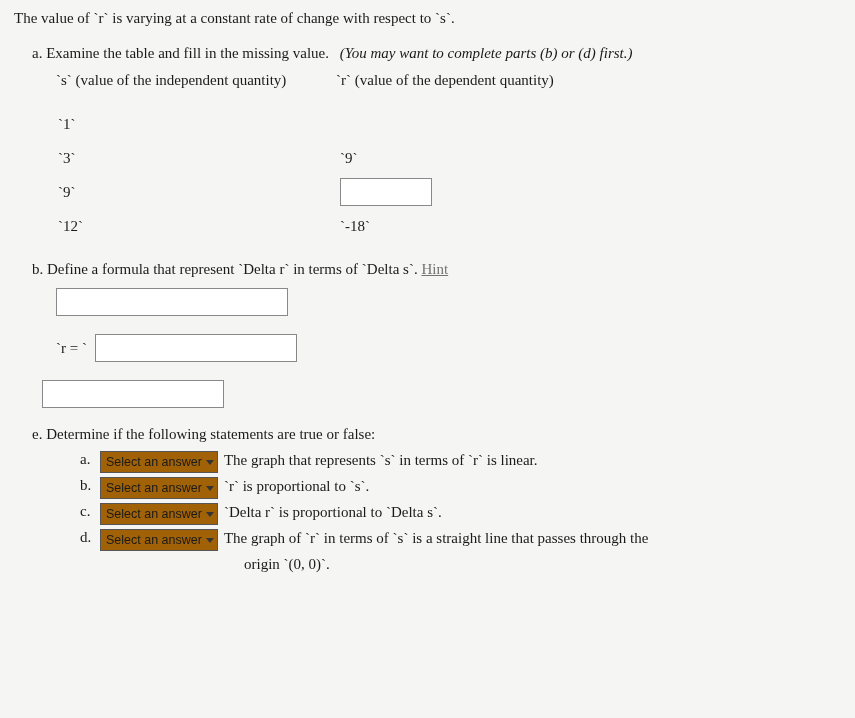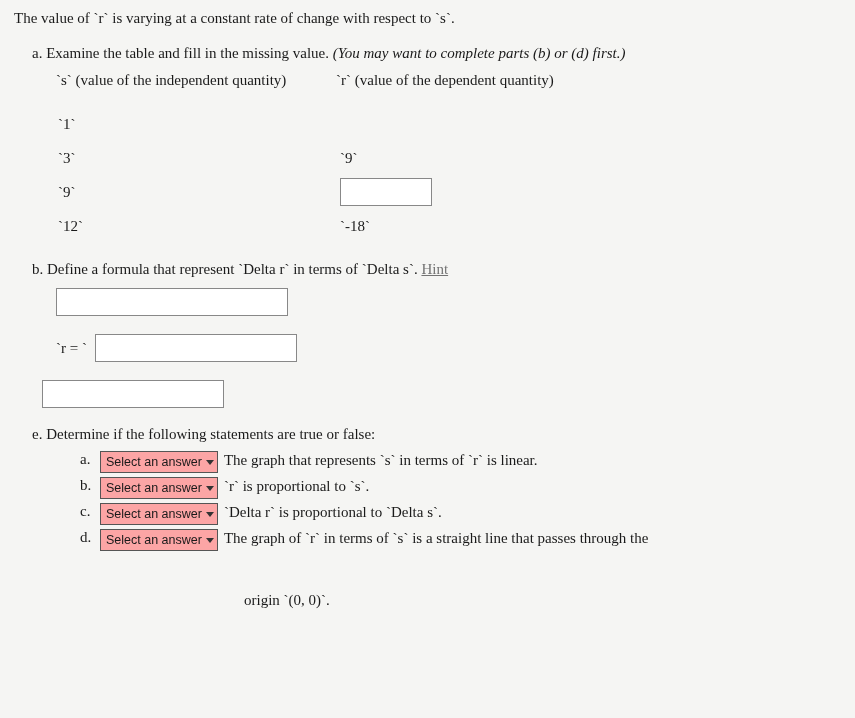--- a/index.html
+++ b/index.html
@@ -8,21 +8,21 @@
     font-family: Georgia, 'Times New Roman', serif;
     font-size: 15px;
     color: #1a1a1a;
     background: #f5f5f3;
     width: 855px;
     box-sizing: border-box;
   }
   .intro { }
   .part { margin: 18px 0 18px 18px; }
   .part-label { margin-bottom: 8px; }
-  .italic { font-style: italic; }
+  .italic { font-style: italic; margin-left: 7px; }
   .table-wrap { margin-left: 24px; margin-top: 10px; }
   .table-head { display:flex; margin-bottom:18px; }
   .col-s { width: 280px; }
   .col-r { width: 300px; }
   .table-row { display:flex; align-items:center; height: 34px; }
   .cell-s { width: 280px; padding-left: 2px; }
   .cell-r { width: 300px; padding-left: 2px; }
   .input-box {
     display:inline-block;
     border: 1px solid #888;
@@ -35,39 +35,39 @@
   .hint { color: #737373; text-decoration: underline; cursor:pointer; }
   .answer-row { margin-left: 24px; margin-top: 10px; }
   .eq-prefix { display:inline-block; vertical-align:middle; margin-right:4px;}
   .sub-list { margin-left: 48px; margin-top: 6px; }
   .sub-item { margin: 4px 0; display:flex; align-items:flex-start; }
   .sub-letter { width: 20px; flex-shrink:0; }
   .select-box {
     display:inline-flex;
     align-items:center;
     border: 1px solid #555;
-    background:#fca5a5;
+    background:#a16207;
     font-family: Arial, sans-serif;
     font-size: 12.5px;
     padding: 1px 3px 1px 5px;
     height: 18px;
     cursor:pointer;
     margin-right: 6px;
     flex-shrink:0;
   }
   .chevron {
     display:inline-block;
     margin-left:4px;
     width:0; height:0;
     border-left:4px solid transparent;
     border-right:4px solid transparent;
     border-top:5px solid #333;
   }
   .stmt { flex: 1; padding-top:1px;}
-  .origin-indent { margin-left: 164px; margin-top: 36px; }
+  .origin-indent { margin-left: 164px; }
 </style>
 </head>
 <body>
 
 <div class="intro">The value of `r` is varying at a constant rate of change with respect to `s`.</div>
 
 <div class="part">
   <div class="part-label">
     <span>a. Examine the table and fill in the missing value. </span><span class="italic">(You may want to complete parts (b) or (d) first.)</span>
   </div>

